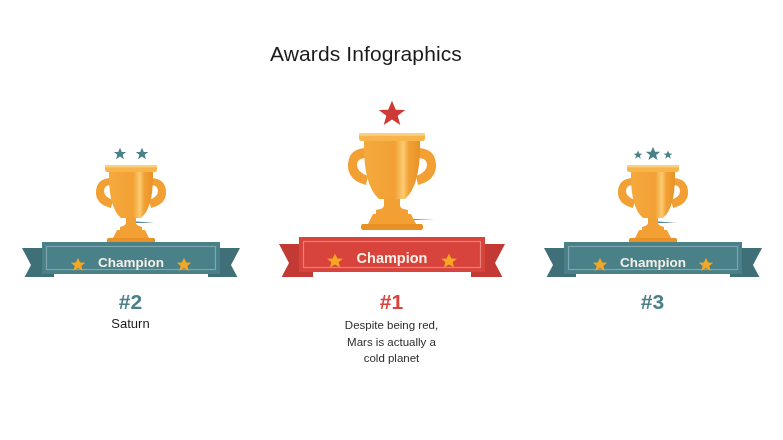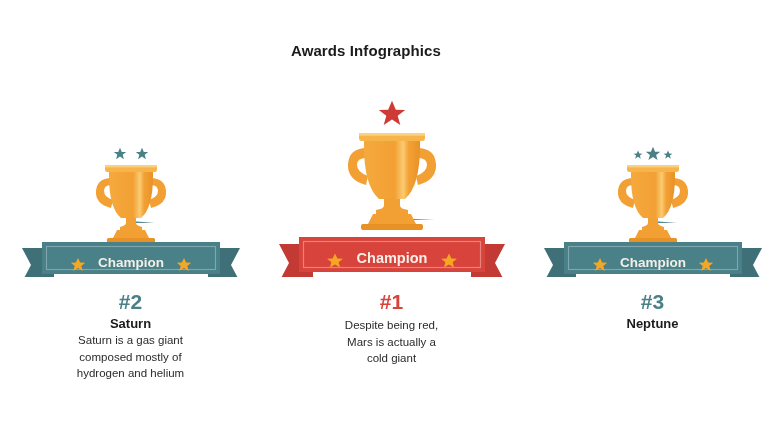--- a/index.html
+++ b/index.html
@@ -5,21 +5,21 @@
   html,body{margin:0;padding:0;}
   body{
     width:783px;height:440px;background:#ffffff;
     font-family:"Liberation Sans","DejaVu Sans",sans-serif;
     overflow:hidden;position:relative;
   }
   .slide{position:relative;width:783px;height:440px;background:#fff;}
 
   .page-title{
     position:absolute;top:42px;left:0;width:732px;text-align:center;
-    font-size:15px;font-weight:bold;color:#1b1b1b;letter-spacing:.1px;
+    font-size:21px;font-weight:normal;color:#1b1b1b;letter-spacing:.1px;
   }
 
   .columns{
     position:absolute;top:92px;left:0;width:783px;height:330px;
     display:flex;flex-direction:row;align-items:flex-start;justify-content:flex-end;
   }
   .col{
     width:261px;display:flex;flex-direction:column;align-items:center;
     position:relative;
   }
@@ -30,21 +30,21 @@
   .badge svg{display:block;width:230px;height:185px;}
 
   
   .caption{margin-top:14px;text-align:center;width:230px;}
   .rank{
     font-size:21px;font-weight:bold;line-height:1.05;margin-bottom:4px;
   }
   .rank.teal{color:#4A8088;}
   .rank.red{color:#D8433C;}
   .planet{
-    font-size:13px;font-weight:bold;color:#1b1b1b;line-height:1.15;
+    font-size:13px;font-weight:normal;color:#1b1b1b;line-height:1.15;margin-bottom:8px;
   }
   .desc{
     font-size:11.5px;color:#2b2b2b;line-height:1.45;
     white-space:pre-line;
   }
 </style>
 </head>
 <body>
 
 <div class="slide">
@@ -143,23 +143,20 @@
             <rect x="30.5" y="154.5" width="169" height="23" fill="none" stroke="#7FA8AE" stroke-width="1.1"></rect>
             <path d="M62,166 l2.2,4.6 l5,0.2 l-3.9,3.2 l1.4,4.9 l-4.7,-2.8 l-4.7,2.8 l1.4,-4.9 l-3.9,-3.2 l5,-0.2 Z" fill="#F5A623"></path>
             <path d="M168,166 l2.2,4.6 l5,0.2 l-3.9,3.2 l1.4,4.9 l-4.7,-2.8 l-4.7,2.8 l1.4,-4.9 l-3.9,-3.2 l5,-0.2 Z" fill="#F5A623"></path>
             <text x="115" y="171.5" text-anchor="middle" dominant-baseline="middle" font-family="Liberation Sans, sans-serif" font-size="13.5" font-weight="bold" fill="#F3EFE6">Champion</text>
           </g>
         </svg>
       </div>
       <div class="caption">
         <div class="rank teal">#2</div>
         <div class="planet">Saturn</div>
-        <div class="desc">Saturn is a gas giant
-composed mostly of
-hydrogen and helium</div>
       </div>
     </div>
 
     <div class="col">
       <div class="badge center">
         <svg viewBox="0 0 230 185" xmlns="http://www.w3.org/2000/svg">
           <defs>
             <linearGradient id="cupC" x1="0" y1="0" x2="1" y2="0">
               <stop offset="0%" stop-color="#F5A93C"></stop>
               <stop offset="55%" stop-color="#F2A034"></stop>
@@ -241,21 +238,21 @@
             <path d="M58,161.5 l2.4,5 l5.5,0.25 l-4.3,3.5 l1.5,5.3 l-5.1,-3.05 l-5.1,3.05 l1.5,-5.3 l-4.3,-3.5 l5.5,-0.25 Z" fill="#F5A623"></path>
             <path d="M172,161.5 l2.4,5 l5.5,0.25 l-4.3,3.5 l1.5,5.3 l-5.1,-3.05 l-5.1,3.05 l1.5,-5.3 l-4.3,-3.5 l5.5,-0.25 Z" fill="#F5A623"></path>
             <text x="115" y="167.5" text-anchor="middle" dominant-baseline="middle" font-family="Liberation Sans, sans-serif" font-size="14.5" font-weight="bold" fill="#F7EFE7">Champion</text>
           </g>
         </svg>
       </div>
       <div class="caption">
         <div class="rank red">#1</div>
         <div class="desc">Despite being red,
 Mars is actually a
-cold giant</div>
+cold planet</div>
       </div>
     </div>
 
     <div class="col">
       <div class="badge">
         <svg viewBox="0 0 230 185" xmlns="http://www.w3.org/2000/svg">
           <defs>
             <linearGradient id="cupR" x1="0" y1="0" x2="1" y2="0">
               <stop offset="0%" stop-color="#F5A93C"></stop>
               <stop offset="55%" stop-color="#F2A034"></stop>
@@ -342,18 +339,17 @@
             <rect x="26" y="150" width="178" height="32" fill="#4A8088"></rect>
             <rect x="30.5" y="154.5" width="169" height="23" fill="none" stroke="#7FA8AE" stroke-width="1.1"></rect>
             <path d="M62,166 l2.2,4.6 l5,0.2 l-3.9,3.2 l1.4,4.9 l-4.7,-2.8 l-4.7,2.8 l1.4,-4.9 l-3.9,-3.2 l5,-0.2 Z" fill="#F5A623"></path>
             <path d="M168,166 l2.2,4.6 l5,0.2 l-3.9,3.2 l1.4,4.9 l-4.7,-2.8 l-4.7,2.8 l1.4,-4.9 l-3.9,-3.2 l5,-0.2 Z" fill="#F5A623"></path>
             <text x="115" y="171.5" text-anchor="middle" dominant-baseline="middle" font-family="Liberation Sans, sans-serif" font-size="13.5" font-weight="bold" fill="#F3EFE6">Champion</text>
           </g>
         </svg>
       </div>
       <div class="caption">
         <div class="rank teal">#3</div>
-        <div class="planet">Neptune</div>
       </div>
     </div>
 
   </div>
 </div>
 
 </body></html>

